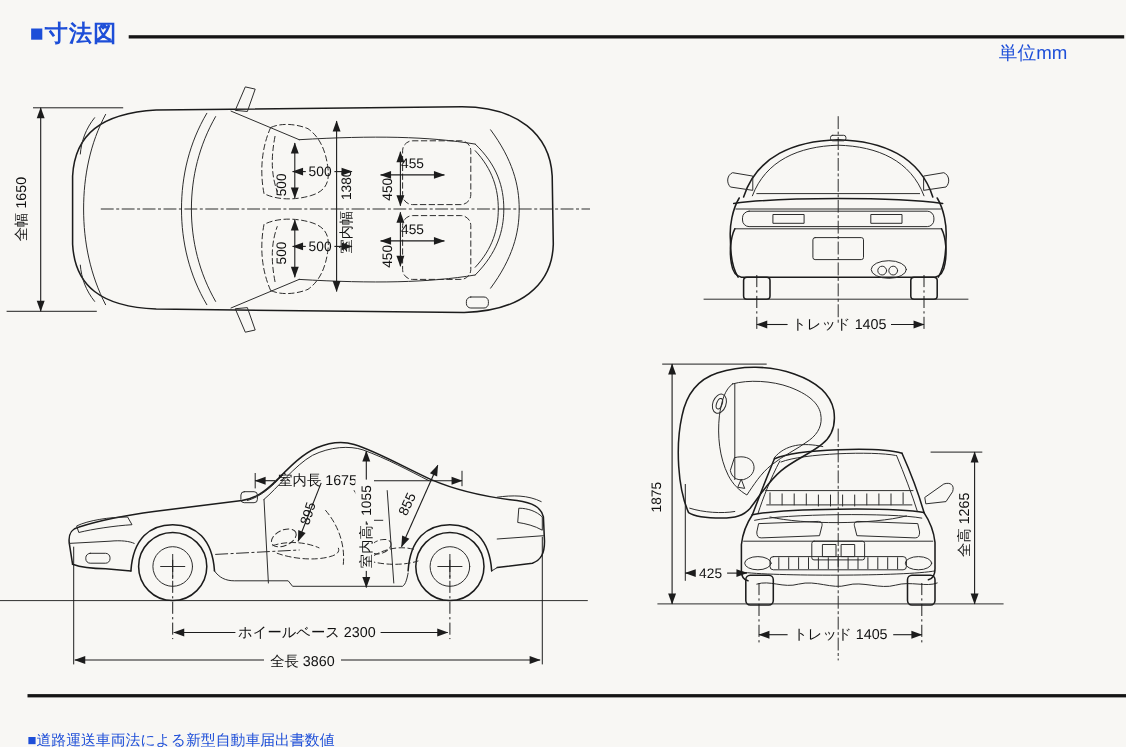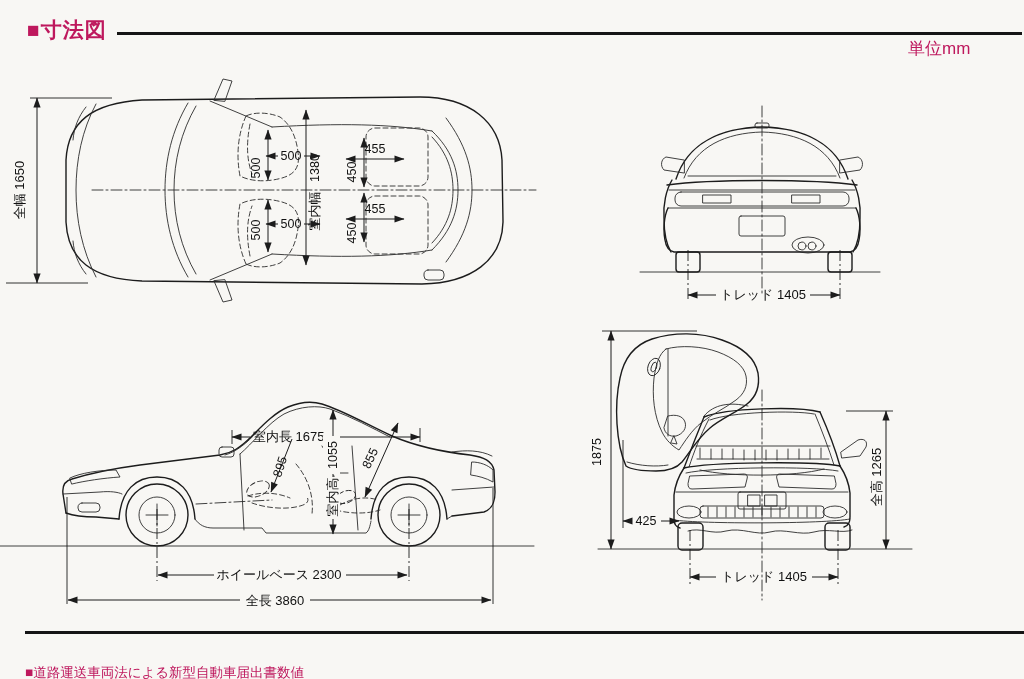--- a/index.html
+++ b/index.html
@@ -1,17 +1,17 @@
 <!DOCTYPE html>
 <html><head>
 <meta charset="utf-8">
 <style>
   html,body{margin:0;padding:0;}
   .page{position:relative;width:1024px;height:679px;background:#f8f7f4;overflow:hidden;
-        font-family:"Liberation Sans","DejaVu Sans",sans-serif;color:#be185d;}
+        font-family:"Liberation Sans","DejaVu Sans",sans-serif;color:#1d4ed8;}
   .hdr-title{position:absolute;left:27px;top:16px;font-size:21px;font-weight:bold;letter-spacing:1px;}
   .hdr-line{position:absolute;left:117px;top:32px;width:905px;height:3px;background:#151515;}
   .hdr-unit{position:absolute;left:908px;top:37px;font-size:17px;}
   .ftr-line{position:absolute;left:25px;top:631px;width:999px;height:3px;background:#151515;}
   .ftr-t{position:absolute;top:664px;font-size:13.5px;white-space:nowrap;}
   .ftr-t1{left:25px;} .ftr-t2{left:330px;} .ftr-t3{left:563px;}
   svg{position:absolute;left:0;top:0;}
   .o{fill:none;stroke:#1c1c1c;stroke-width:1.4;stroke-linecap:round;stroke-linejoin:round;}
   .t{fill:none;stroke:#2b2b2b;stroke-width:0.9;stroke-linecap:round;stroke-linejoin:round;}
   .d{stroke-dasharray:5 3;}

